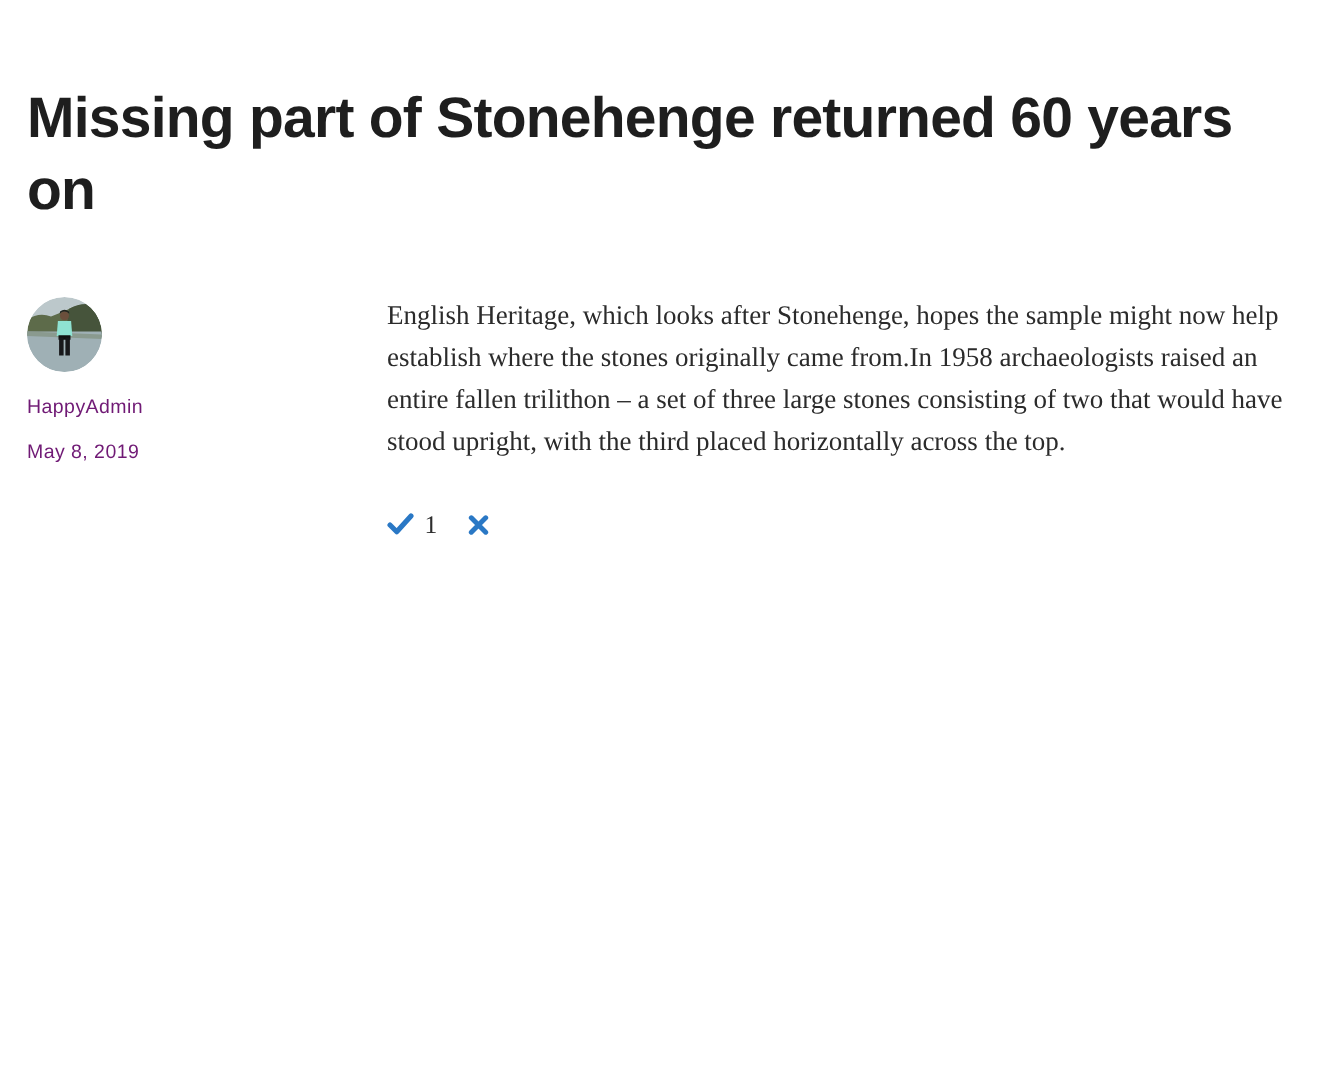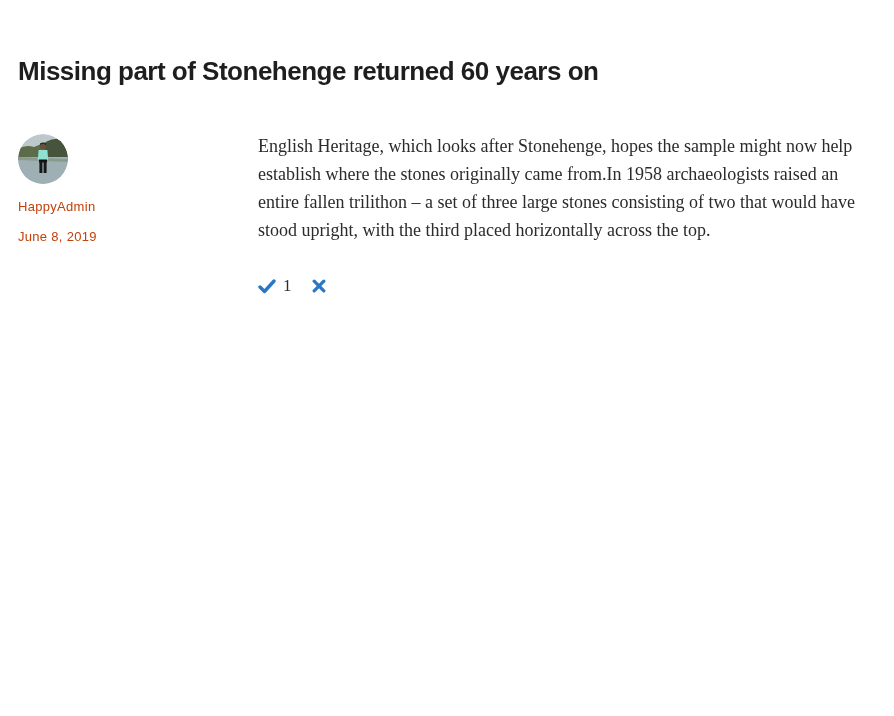--- a/index.html
+++ b/index.html
@@ -10,21 +10,21 @@
     background: #ffffff;
     font-family: "Liberation Sans", sans-serif;
     overflow: hidden;
   }
   .page {
     padding: 26px 34px 0 18px;
   }
   .page-title {
     font-family: "Liberation Sans", "DejaVu Sans", sans-serif;
     font-weight: 700;
-    font-size: 26px;
+    font-size: 38px;
     line-height: 1.27;
     letter-spacing: -0.5px;
     color: #1e1e1e;
     margin: 29px 0 44px 0;
     max-width: 850px;
   }
   .content-row {
     display: flex;
     align-items: flex-start;
   }
@@ -37,21 +37,21 @@
     width: 50px;
     height: 50px;
     border-radius: 50%;
     overflow: hidden;
     margin: 0 0 15px 0;
   }
   .meta-line {
     display: block;
     font-size: 13px;
     letter-spacing: 0.3px;
-    color: #c2410c;
+    color: #701a75;
     margin: 0 0 15px 0;
     text-decoration: none;
   }
   .edit-link { cursor: pointer; }
   .article {
     flex: 1 1 auto;
     max-width: 604px;
     font-family: "Liberation Serif", "DejaVu Serif", serif;
     font-size: 18px;
     line-height: 28px;
@@ -108,21 +108,21 @@
             <circle cx="25" cy="12.5" r="3" fill="#6b4f3c"></circle>
             <path d="M21.8 11.2 Q25 8.2 28.2 11.2 L28 9.6 Q25 7.4 22 9.6 Z" fill="#23251f"></path>
             <path d="M20.6 16 L29.4 16 L30.2 26 L19.8 26 Z" fill="#8fe2d2"></path>
             <rect x="21" y="25.5" width="8" height="3" fill="#101010"></rect>
             <rect x="21.4" y="27" width="3" height="12" fill="#17181a"></rect>
             <rect x="25.6" y="27" width="3" height="12" fill="#17181a"></rect>
           </g>
         </svg>
       </div>
       <span class="meta-line">HappyAdmin</span>
-      <span class="meta-line">June 8, 2019</span>
+      <span class="meta-line">May 8, 2019</span>
     </aside>
 
     <main class="article">
       <p>English Heritage, which looks after Stonehenge, hopes the sample might now help establish where the stones originally came from.In 1958 archaeologists raised an entire fallen trilithon – a set of three large stones consisting of two that would have stood upright, with the third placed horizontally across the top.</p>
 
       <div class="actions">
         <button class="icon-btn">
           <svg width="18" height="15" viewBox="0 0 18 15">
             <path d="M2 8 L6.5 12.5 L16 2" stroke="#2a78c5" stroke-width="3.4" fill="none" stroke-linecap="round" stroke-linejoin="round"></path>
           </svg>

